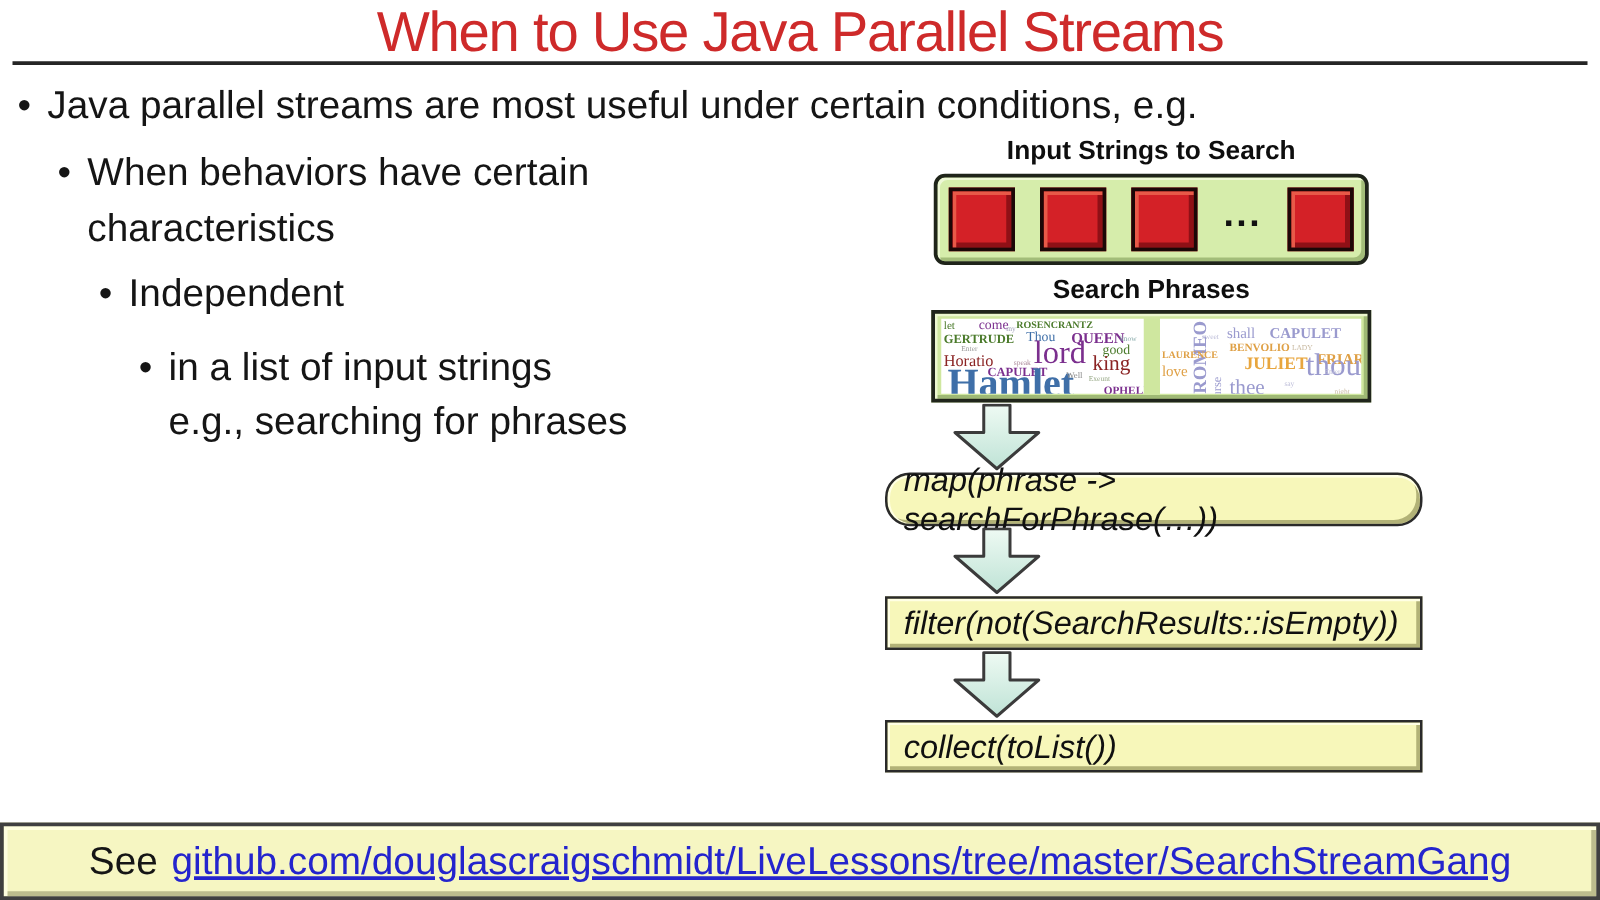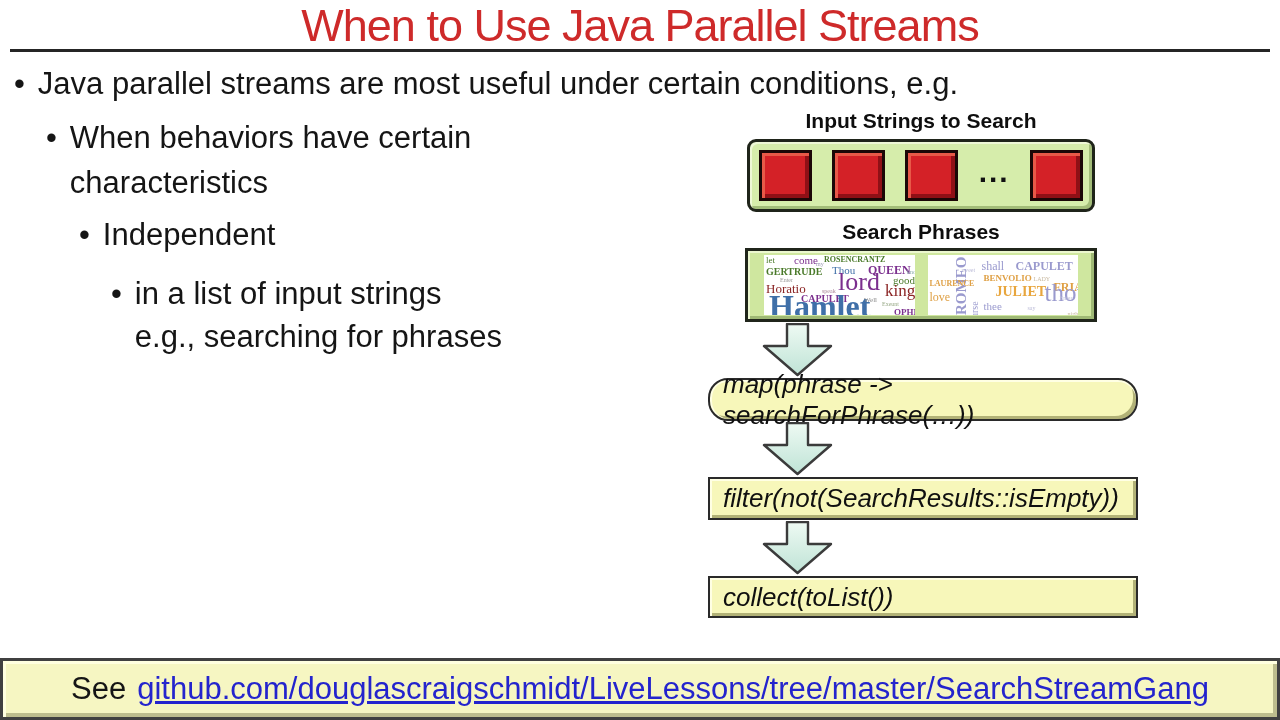--- a/index.html
+++ b/index.html
@@ -29,21 +29,21 @@
      background:#d6edab;border:3px solid #1f241a;border-radius:9px;
      box-shadow:inset 2px 2px 0 #eef8d6,inset -3px -3px 0 #a3bd79;
      display:flex;align-items:center;justify-content:space-between;padding:0 9px;}
   .sq{width:53px;height:51px;box-sizing:border-box;background:#d42127;border:3px solid #1c0707;
       box-shadow:inset 3px 3px 0 #e85948,inset -4px -4px 0 #8f1016;}
   .dots{font-size:30px;font-weight:700;color:#111;letter-spacing:2px;transform:translateY(-4px);}
 
   .cloud-box{position:absolute;left:745px;top:248px;width:352px;height:74px;box-sizing:border-box;
      background:#cfe79f;border:3px solid #20251b;
      box-shadow:inset 2px 2px 0 #ecf7cf,inset -3px -3px 0 #9fb975;
-     display:flex;gap:13px;padding:4px 16px;}
+     display:flex;gap:13px;padding:4px 5px;}
   .cloud{position:relative;flex:1;background:#ffffff;overflow:hidden;
          font-family:"Liberation Serif",serif;line-height:1;}
   .cloud span{position:absolute;white-space:nowrap;line-height:1;}
 
   .flow-box{position:absolute;left:708px;width:430px;height:43px;box-sizing:border-box;
      background:#f7f7ba;border:2px solid #2a2a2a;
      box-shadow:inset 0 2px 0 #ffffe4,inset 2px 0 0 #ffffe4,inset -3px -3px 0 #b2b277;
      display:flex;align-items:center;padding-left:13px;
      font-size:26px;font-style:italic;color:#101010;}
   .fb1{top:378px;border-radius:20px;} .fb2{top:477px;} .fb3{top:576px;height:42px;}
@@ -131,21 +131,21 @@
         <span style="left: 54px; top: 5px; font-size: 12px; color: rgb(154, 154, 206);">shall</span>
         <span style="left: 88px; top: 5px; font-size: 12px; color: rgb(154, 154, 206); font-weight: 700;">CAPULET</span>
         <span style="left: 26px; top: 60px; font-size: 15px; color: rgb(154, 154, 206); font-weight: 700; transform: rotate(-90deg); transform-origin: left top;">ROMEO</span>
         <span style="left: 56px; top: 19px; font-size: 9px; color: rgb(223, 160, 69); font-weight: 700;">BENVOLIO</span>
         <span style="left: 2px; top: 25px; font-size: 8px; color: rgb(223, 160, 69); font-weight: 700;">LAURENCE</span>
         <span style="left: 126px; top: 26px; font-size: 12px; color: rgb(223, 160, 69); font-weight: 700;">FRIAR</span>
         <span style="left: 68px; top: 30px; font-size: 14px; color: rgb(232, 166, 62); font-weight: 700;">JULIET</span>
         <span style="left: 117px; top: 25px; font-size: 25px; color: rgb(154, 154, 206);">thou</span>
         <span style="left: 2px; top: 36px; font-size: 12px; color: rgb(223, 160, 69);">love</span>
         <span style="left: 42px; top: 63px; font-size: 10px; color: rgb(154, 154, 206); transform: rotate(-90deg); transform-origin: left top;">urse</span>
-        <span style="left: 56px; top: 46px; font-size: 11px; color: rgb(154, 154, 206);">thee</span>
+        <span style="left: 56px; top: 46px; font-size: 17px; color: rgb(154, 154, 206);">thee</span>
         <span style="left: 106px; top: 21px; font-size: 6px; color: rgb(200, 185, 160);">LADY</span>
         <span style="left: 132px; top: 40px; font-size: 6px; color: rgb(188, 188, 216);">Enter</span>
         <span style="left: 100px; top: 50px; font-size: 6px; color: rgb(188, 188, 216);">say</span>
         <span style="left: 140px; top: 56px; font-size: 6px; color: rgb(200, 185, 160);">night</span>
         <span style="left: 34px; top: 12px; font-size: 6px; color: rgb(188, 188, 216);">sweet</span>
       </div>
   </div>
 
   <svg class="arrow ar1" viewBox="0 0 75 55">
     <defs>

